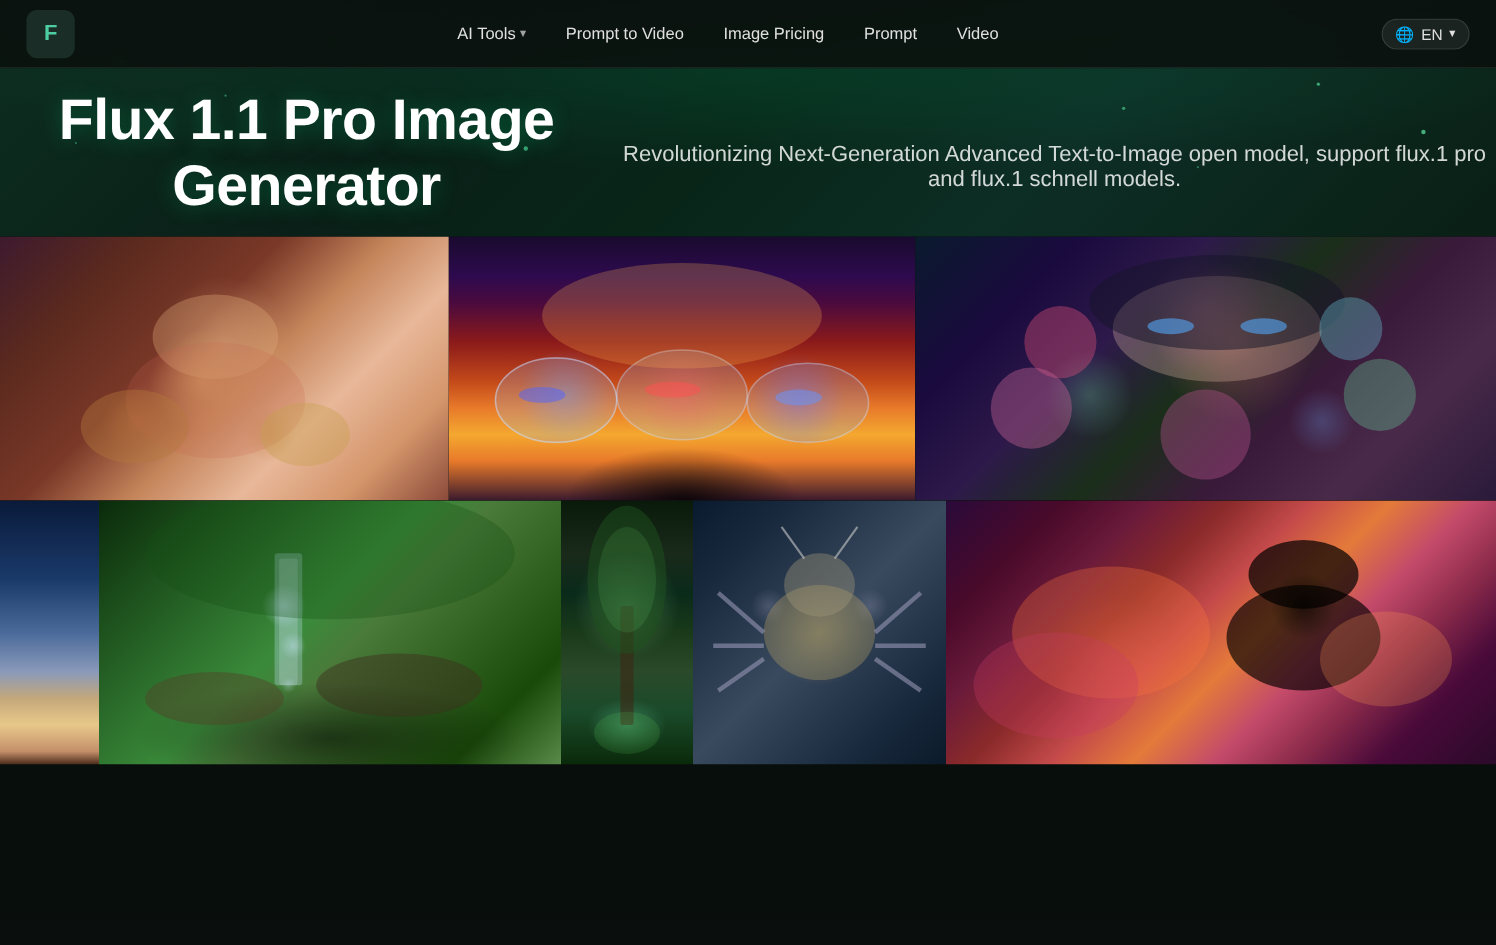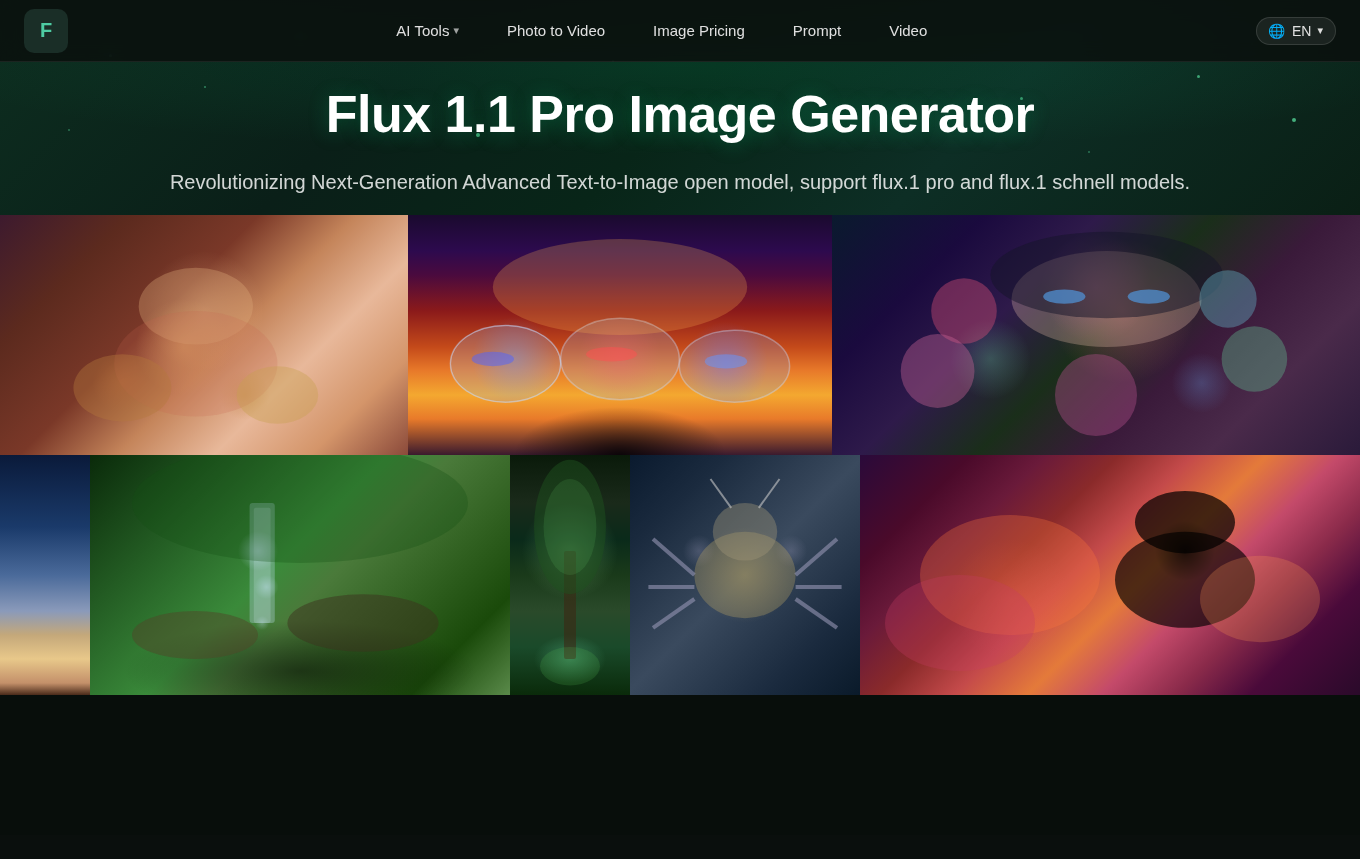--- a/index.html
+++ b/index.html
@@ -40,21 +40,21 @@
       display: flex;
       align-items: center;
       justify-content: center;
       font-weight: 900;
       font-size: 20px;
       color: #4ecca3;
     }
     .navbar-center {
       display: flex;
       align-items: flex-end;
-      gap: 48px;
+      gap: 36px;
     }
     .nav-item {
       color: #e0e0e0;
       font-size: 15px;
       font-weight: 500;
       cursor: pointer;
       text-decoration: none;
       display: flex;
       align-items: center;
       gap: 4px;
@@ -81,21 +81,20 @@
       padding: 5px 12px;
     }
 
     
     .hero {
       position: relative;
       width: 100%;
       height: 215px;
       background: linear-gradient(135deg, #0d2e20 0%, #0a1f18 30%, #082518 50%, #0d2e25 70%, #0a1f15 100%);
       display: flex;
-      flex-direction: column;
       align-items: center;
       justify-content: center;
       text-align: center;
       padding-top: 62px;
       overflow: hidden;
     }
     .hero::before {
       content: '';
       position: absolute;
       inset: 0;
@@ -304,21 +303,21 @@
       <span>F</span>
     </div>
   </div>
 
   <div class="navbar-center">
     <a class="nav-item">
       <span>AI Tools</span>
       <span class="chevron">▾</span>
     </a>
     <a class="nav-item">
-      <span>Photo to Video</span>
+      <span>Prompt to Video</span>
     </a>
     <a class="nav-item">
       <span>Image Pricing</span>
     </a>
     <a class="nav-item">
       <span>Prompt</span>
     </a>
     <a class="nav-item">
       <span>Video</span>
     </a>

